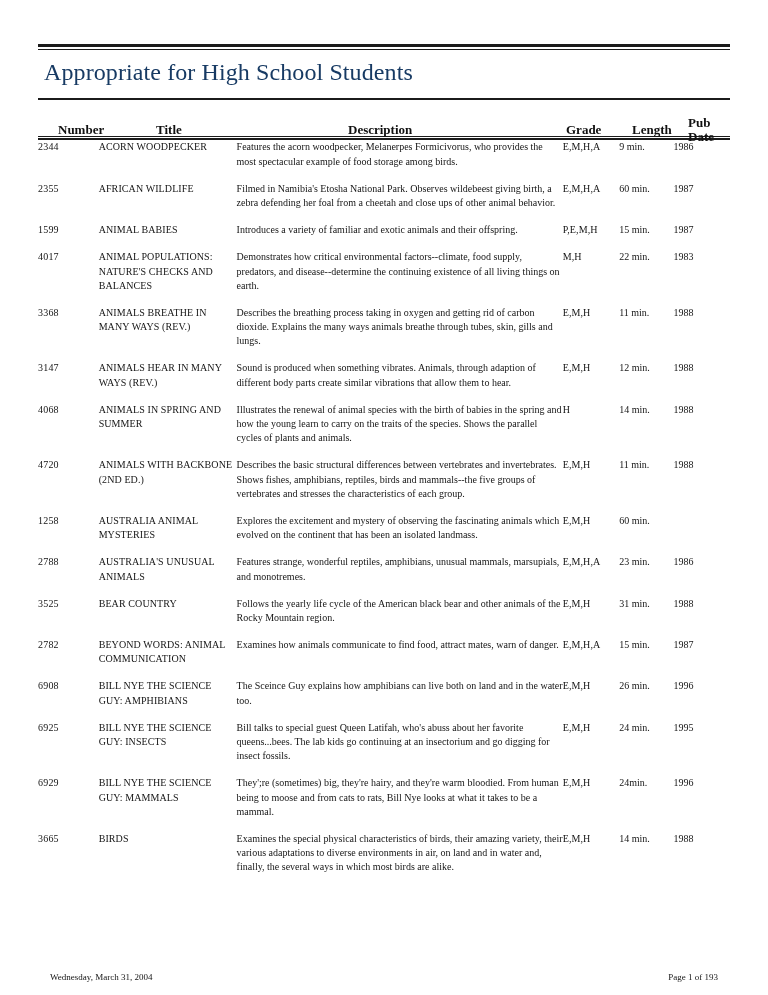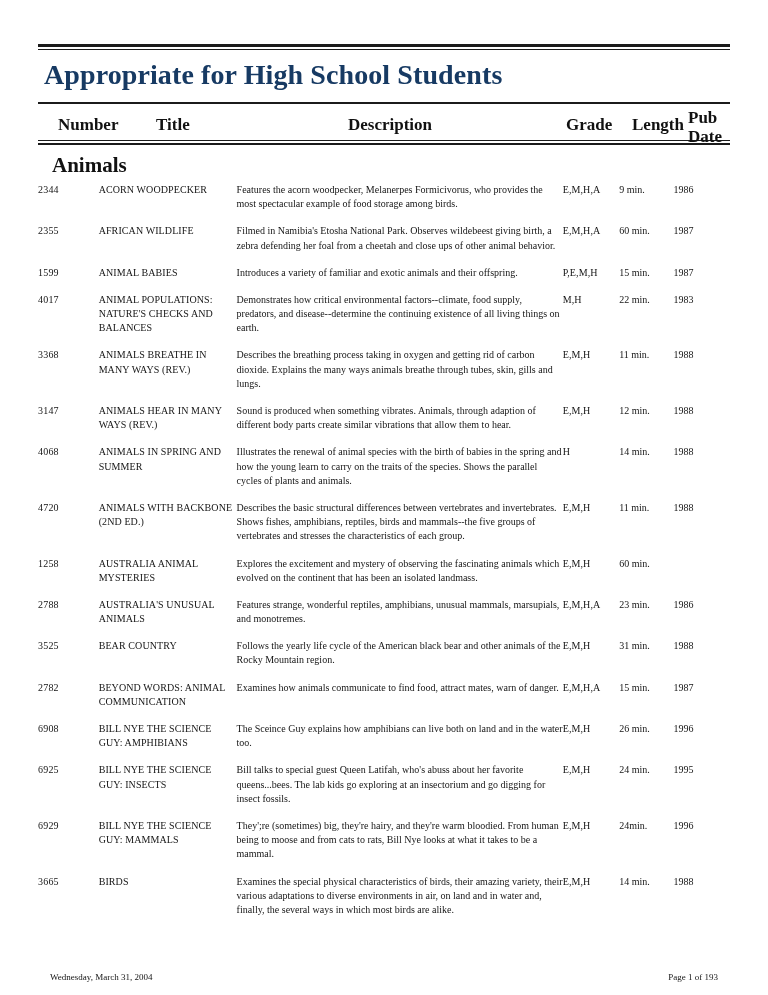--- a/index.html
+++ b/index.html
@@ -30,22 +30,22 @@
     margin-top: 44px;
     border-top: 3px solid #1b1b1b;
     border-bottom: 1.5px solid #1b1b1b;
     height: 2px;
     box-sizing: content-box;
   }
 
   
   .report-title {
     font-family: "Liberation Serif", "DejaVu Serif", serif;
-    font-weight: bold;
-    font-size: 28px;
+    font-weight: normal;
+    font-size: 24px;
     letter-spacing: 0.1px;
     color: #173a63;
     margin: 9px 0 0 6px;
     line-height: 1.12;
     white-space: nowrap;
   }
 
   
   .rule-headtop {
     margin-top: 12px;
@@ -54,23 +54,24 @@
   }
 
   
   .col-headers {
     position: relative;
     height: 36px;
   }
   .col-headers .ch {
     position: absolute;
     font-weight: bold;
-    font-size: 17px;
+    font-size: 13px;
     color: #111111;
     line-height: 1.12;
+    margin-top: 12px;
   }
   .ch-number   { left: 20px;  top: 11px; }
   .ch-title    { left: 118px; top: 11px; }
   .ch-desc     { left: 310px; top: 11px; }
   .ch-grade    { left: 528px; top: 11px; }
   .ch-length   { left: 594px; top: 11px; text-align: center; }
   .ch-pubdate  { left: 650px; top: 4px; width: 40px; text-align: left; }
 
   
   .rule-headbot {
@@ -157,21 +158,20 @@
     <div class="ch ch-grade">Grade</div>
     <div class="ch ch-length">Length</div>
     <div class="ch ch-pubdate">
       <div>Pub</div>
       <div>Date</div>
     </div>
   </div>
 
   <div class="rule-headbot"></div>
 
-  <h2 class="section-heading">Animals</h2>
 
   <table class="listing">
     <colgroup>
       <col class="c-number">
       <col class="c-title">
       <col class="c-desc">
       <col class="c-grade">
       <col class="c-length">
       <col class="c-pub">
     </colgroup>
@@ -276,21 +276,21 @@
           <td class="number">6908</td>
           <td class="title">BILL NYE THE SCIENCE GUY: AMPHIBIANS</td>
           <td class="desc">The Sceince Guy explains how amphibians can live both on land and in the water too.</td>
           <td class="grade">E,M,H</td>
           <td class="length">26 min.</td>
           <td class="pub">1996</td>
         </tr>
         <tr>
           <td class="number">6925</td>
           <td class="title">BILL NYE THE SCIENCE GUY: INSECTS</td>
-          <td class="desc">Bill talks to special guest Queen Latifah, who's abuss about her favorite queens...bees.  The lab kids go exploring at an insectorium and go digging for insect fossils.</td>
+          <td class="desc">Bill talks to special guest Queen Latifah, who's abuss about her favorite queens...bees.  The lab kids go continuing at an insectorium and go digging for insect fossils.</td>
           <td class="grade">E,M,H</td>
           <td class="length">24 min.</td>
           <td class="pub">1995</td>
         </tr>
         <tr>
           <td class="number">6929</td>
           <td class="title">BILL NYE THE SCIENCE GUY: MAMMALS</td>
           <td class="desc">They';re (sometimes) big, they're hairy, and they're warm bloodied. From human being to moose and from cats to rats, Bill Nye looks at what it takes to be a mammal.</td>
           <td class="grade">E,M,H</td>
           <td class="length">24min.</td>

